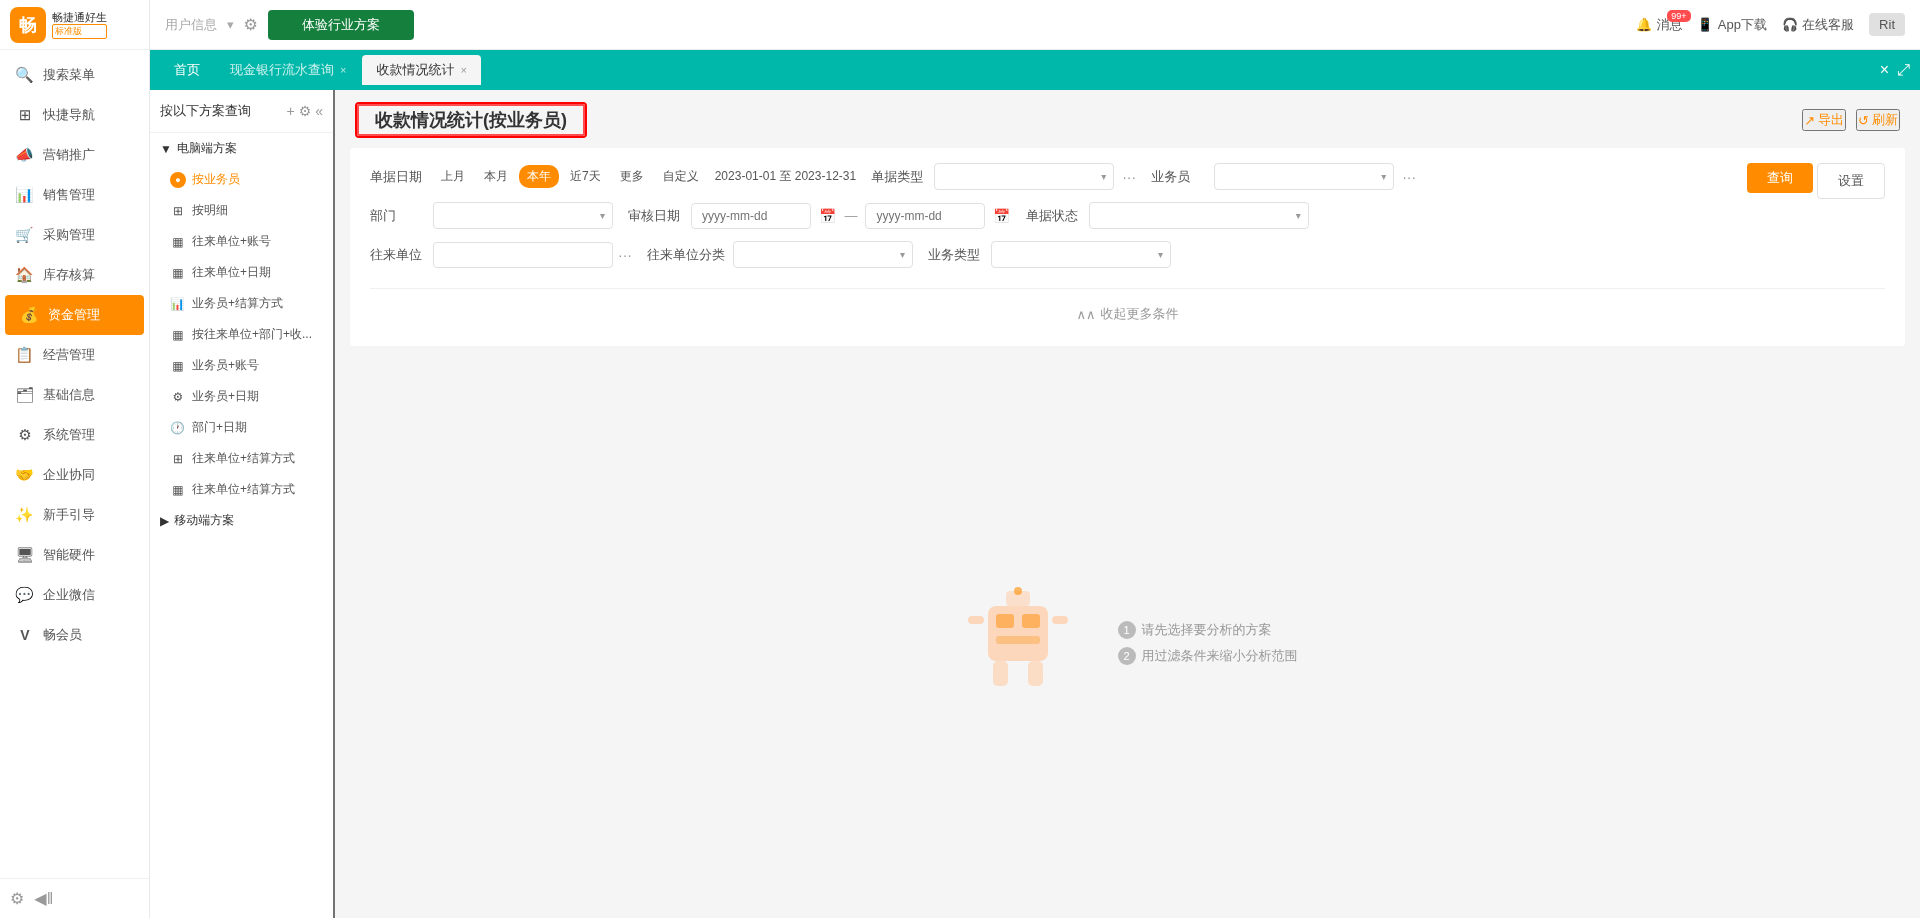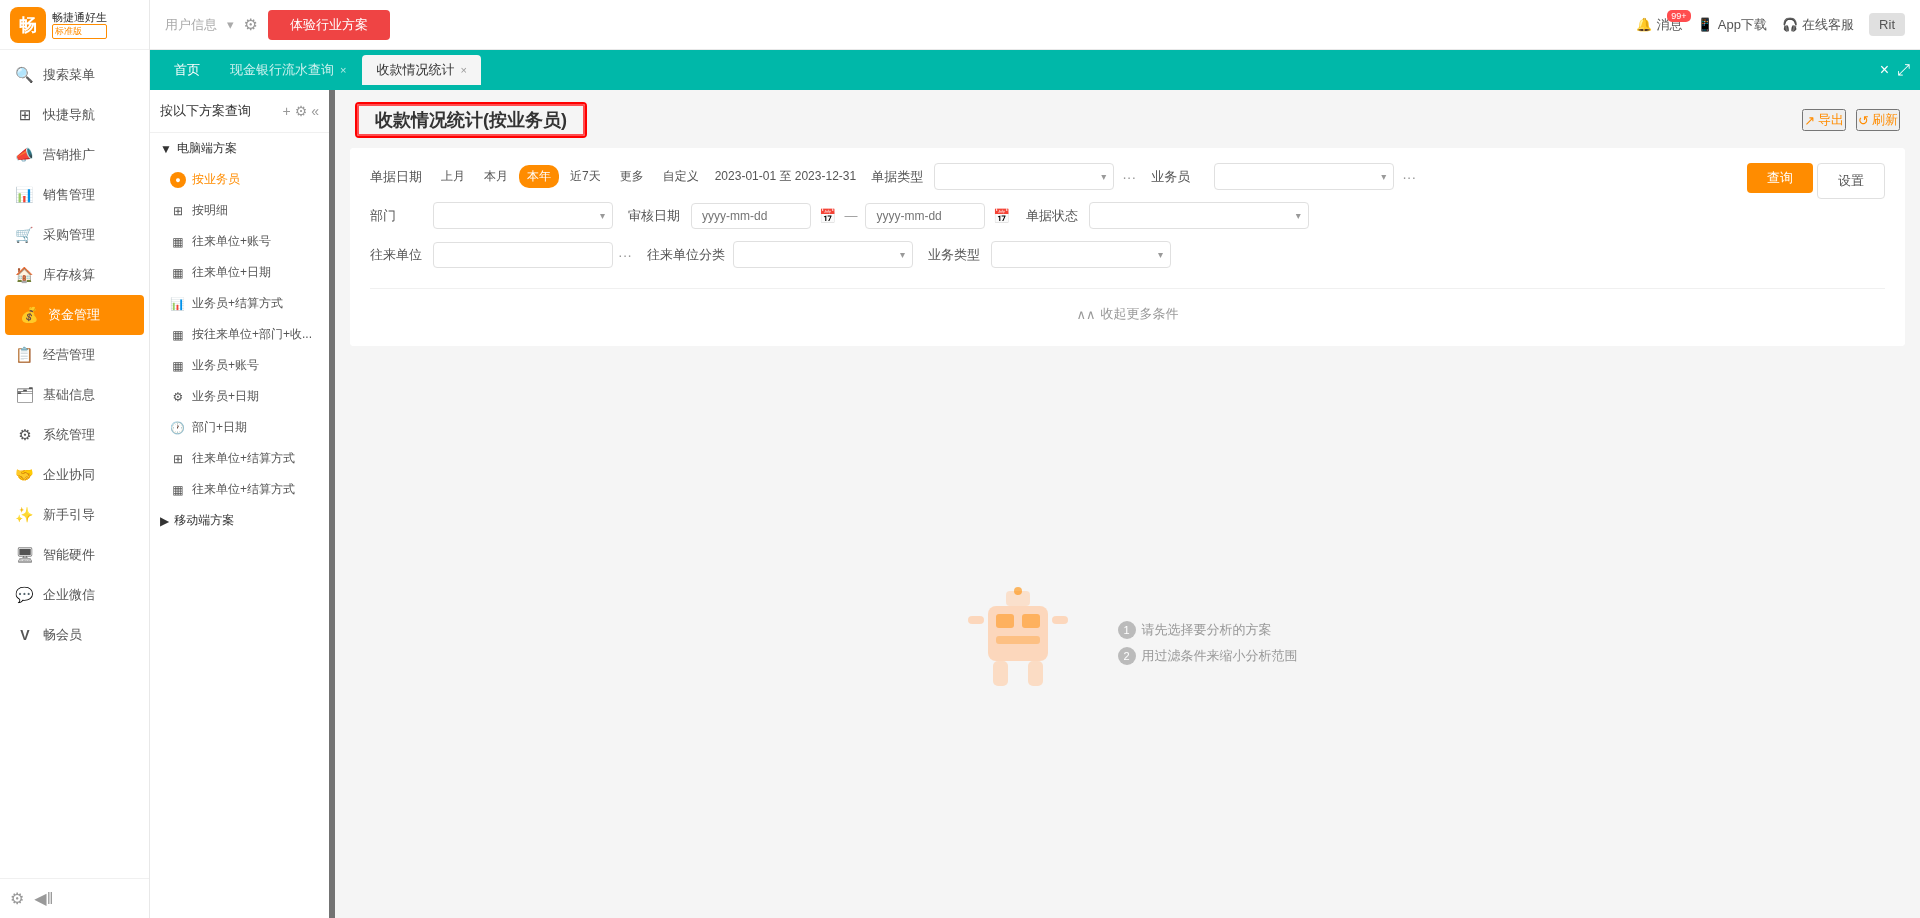--- a/index.html
+++ b/index.html
@@ -21,41 +21,41 @@
     .sidebar-bottom { padding: 10px; display: flex; align-items: center; gap: 10px; border-top: 1px solid #f0f0f0; }
     .sidebar-bottom-icon { color: #999; cursor: pointer; font-size: 16px; }
 
     
     .main { flex: 1; display: flex; flex-direction: column; overflow: hidden; }
 
     
     .topbar { height: 50px; background: #fff; display: flex; align-items: center; padding: 0 15px; border-bottom: 1px solid #e8e8e8; gap: 10px; }
     .topbar-breadcrumb { color: #999; font-size: 13px; display: flex; align-items: center; gap: 5px; }
     .topbar-right { margin-left: auto; display: flex; align-items: center; gap: 15px; }
-    .topbar-btn { background: #ef4444; color: white; border: none; padding: 6px 22px; border-radius: 4px; cursor: pointer; font-size: 13px; }
+    .topbar-btn { background: #15803d; color: white; border: none; padding: 6px 34px; border-radius: 4px; cursor: pointer; font-size: 13px; }
     .topbar-icon-btn { display: flex; align-items: center; gap: 4px; color: #555; cursor: pointer; font-size: 13px; }
     .gear-icon { color: #999; cursor: pointer; font-size: 16px; }
     .notification-badge { position: relative; }
     .badge { position: absolute; top: -6px; right: -8px; background: #ff4d4f; color: white; font-size: 9px; border-radius: 5px; padding: 1px 4px; }
 
     
     .tabbar { height: 40px; background: #00b8a9; display: flex; align-items: center; padding: 0 10px; gap: 2px; }
     .tab { display: flex; align-items: center; padding: 6px 14px; cursor: pointer; color: rgba(255,255,255,0.8); font-size: 13px; border-radius: 4px 4px 0 0; }
     .tab.active { background: #f5f5f5; color: #333; }
     .tab-home { color: white; padding: 6px 14px; cursor: pointer; font-size: 13px; }
     .tab-close { margin-left: 6px; color: rgba(255,255,255,0.7); font-size: 11px; cursor: pointer; }
     .tab.active .tab-close { color: #999; }
     .tabbar-right { margin-left: auto; display: flex; gap: 8px; }
     .tabbar-ctrl { color: white; cursor: pointer; font-size: 16px; }
 
     
     .page-content { flex: 1; background: #f5f5f5; overflow-y: auto; display: flex; }
 
     
-    .left-panel { width: 185px; background: #fff; border-right: 6px solid #737373; flex-shrink: 0; }
+    .left-panel { width: 185px; background: #fff; border-right: 2px solid #737373; flex-shrink: 0; }
     .left-panel-header { display: flex; align-items: center; padding: 12px 10px; border-bottom: 1px solid #f0f0f0; font-size: 13px; color: #333; }
     .left-panel-header span { flex: 1; }
     .left-panel-actions { display: flex; gap: 4px; }
     .panel-action-btn { color: #999; cursor: pointer; font-size: 14px; background: none; border: none; }
     .tree-item { padding: 7px 10px 7px 20px; display: flex; align-items: center; cursor: pointer; color: #555; font-size: 12px; }
     .tree-item.active { color: #ff8c00; }
     .tree-parent { padding: 7px 10px; display: flex; align-items: center; cursor: pointer; color: #333; font-size: 12px; font-weight: 500; }
     .tree-parent .arrow { margin-right: 5px; }
     .tree-icon { width: 16px; height: 16px; margin-right: 6px; display: flex; align-items: center; justify-content: center; font-size: 12px; }
     .active-dot { width: 16px; height: 16px; background: #ff8c00; border-radius: 50%; display: flex; align-items: center; justify-content: center; color: white; font-size: 9px; margin-right: 6px; }

